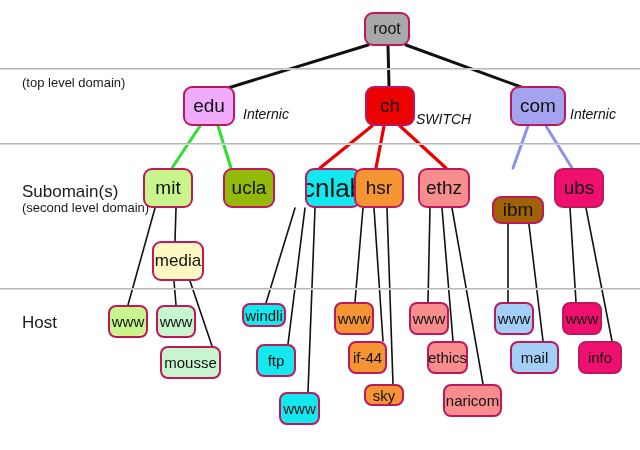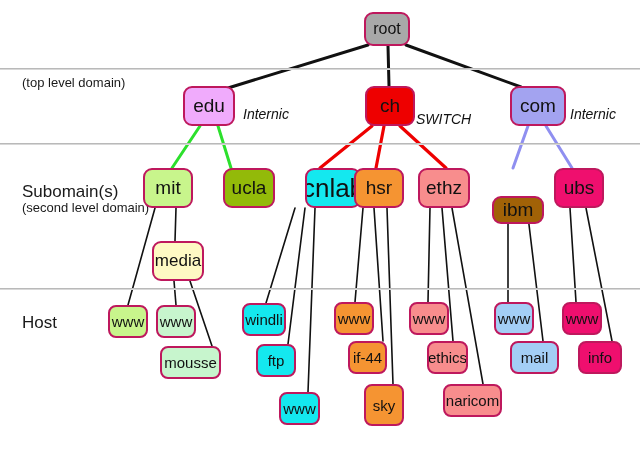--- a/index.html
+++ b/index.html
@@ -155,36 +155,36 @@
       </div>
       <div class="node host" style="left: 108px; top: 305px; width: 40px; height: 33px; background: rgb(200, 245, 140); font-size: 15px;">
         <span>www</span>
       </div>
       <div class="node host" style="left: 156px; top: 305px; width: 40px; height: 33px; background: rgb(199, 245, 205); font-size: 15px;">
         <span>www</span>
       </div>
       <div class="node host" style="left: 160px; top: 346px; width: 61px; height: 33px; background: rgb(199, 245, 205); font-size: 15px;">
         <span>mousse</span>
       </div>
-      <div class="node host" style="left: 242px; top: 303px; width: 44px; height: 33px; background: rgb(20, 232, 239); font-size: 15px;">
+      <div class="node host" style="left: 242px; top: 303px; width: 44px; height: 24px; background: rgb(20, 232, 239); font-size: 15px;">
         <span>windli</span>
       </div>
       <div class="node host" style="left: 256px; top: 344px; width: 40px; height: 33px; background: rgb(20, 232, 239); font-size: 15px;">
         <span>ftp</span>
       </div>
       <div class="node host" style="left: 279px; top: 392px; width: 41px; height: 33px; background: rgb(20, 232, 239); font-size: 15px;">
         <span>www</span>
       </div>
       <div class="node host" style="left: 334px; top: 302px; width: 40px; height: 33px; background: rgb(245, 148, 50); font-size: 15px;">
         <span>www</span>
       </div>
       <div class="node host" style="left: 348px; top: 341px; width: 39px; height: 33px; background: rgb(245, 148, 50); font-size: 15px;">
         <span>if-44</span>
       </div>
-      <div class="node host" style="left: 364px; top: 384px; width: 40px; height: 42px; background: rgb(245, 148, 50); font-size: 15px;">
+      <div class="node host" style="left: 364px; top: 384px; width: 40px; height: 22px; background: rgb(245, 148, 50); font-size: 15px;">
         <span>sky</span>
       </div>
       <div class="node host" style="left: 409px; top: 302px; width: 40px; height: 33px; background: rgb(248, 141, 141); font-size: 15px;">
         <span>www</span>
       </div>
       <div class="node host" style="left: 427px; top: 341px; width: 41px; height: 33px; background: rgb(248, 141, 141); font-size: 15px;">
         <span>ethics</span>
       </div>
       <div class="node host" style="left: 443px; top: 384px; width: 59px; height: 33px; background: rgb(248, 141, 141); font-size: 15px;">
         <span>naricom</span>

